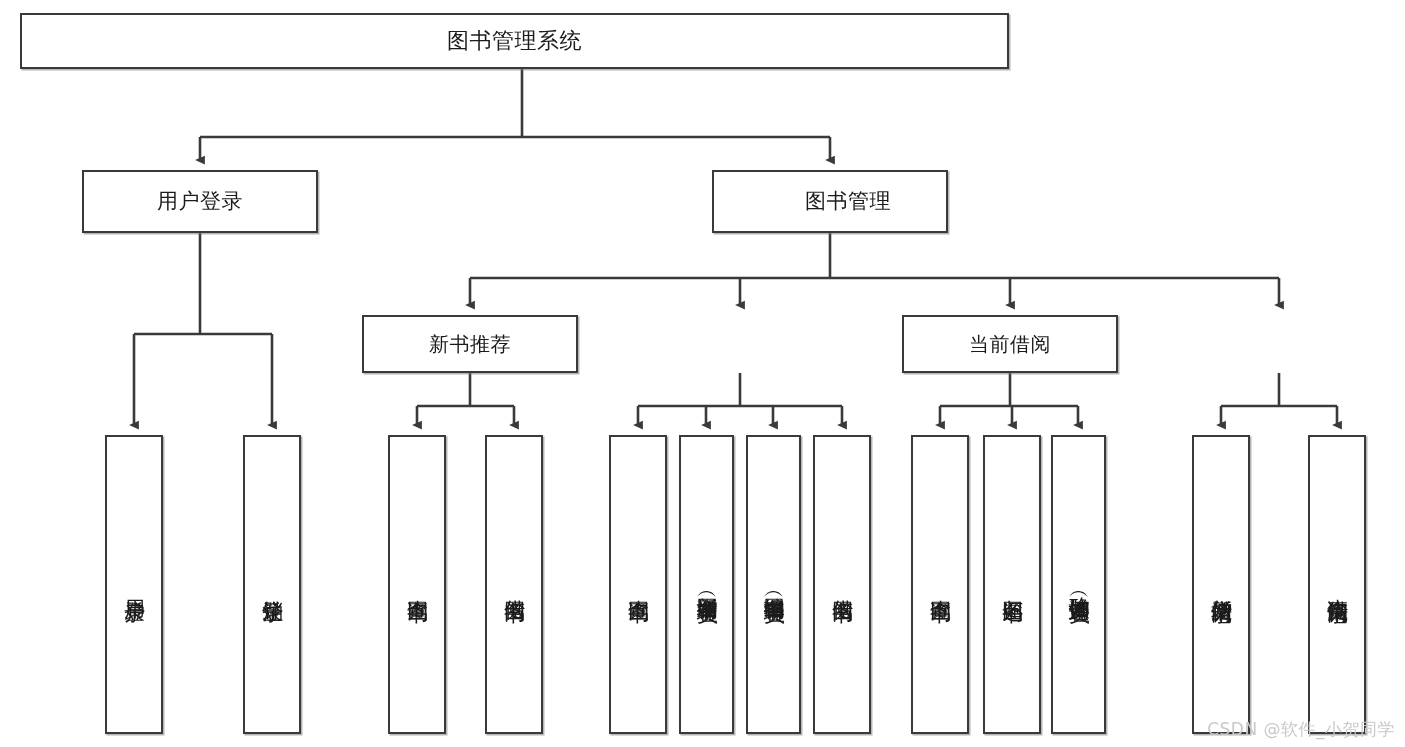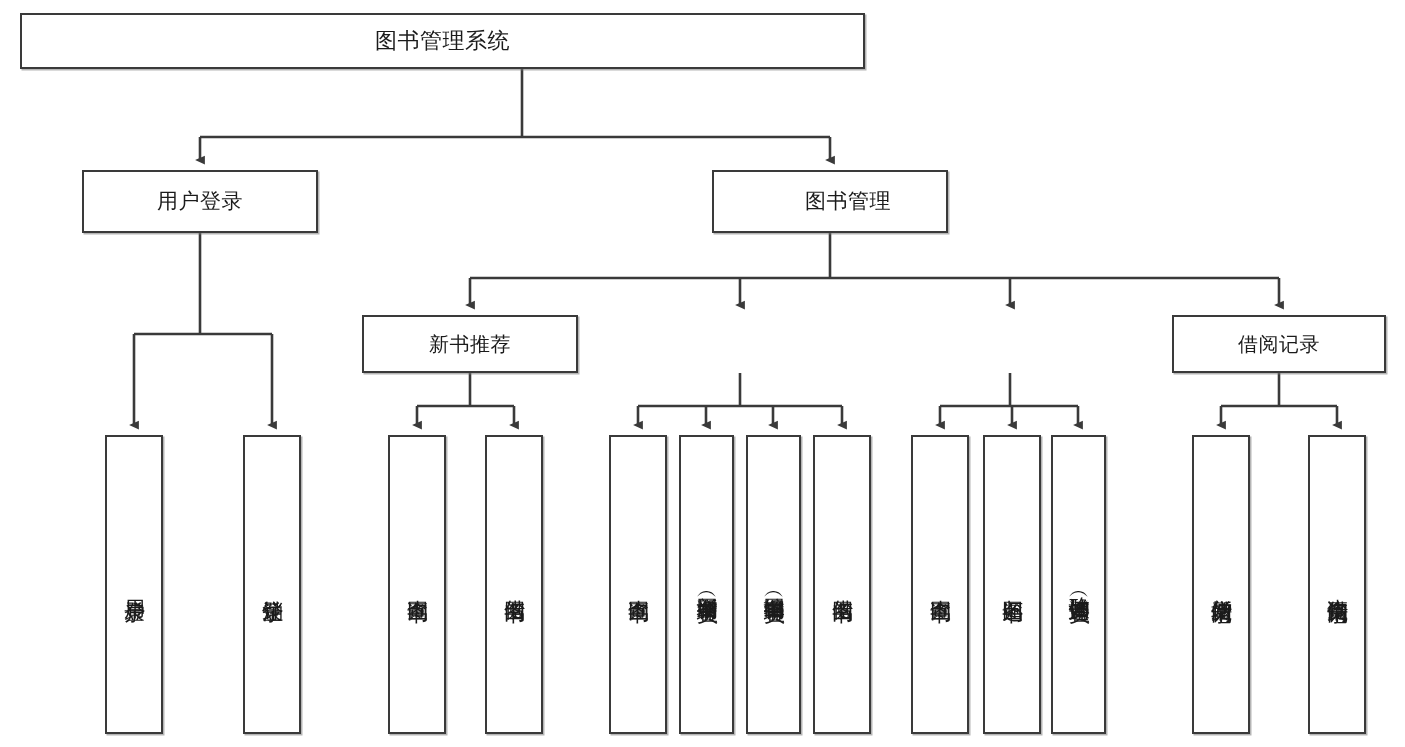--- a/index.html
+++ b/index.html
@@ -123,36 +123,36 @@
       <path d="M1012,406 L1012,425" marker-end="url(#arw)"></path>
       <path d="M1078,406 L1078,425" marker-end="url(#arw)"></path>
 
       <path d="M1279,373 L1279,406"></path>
       <path d="M1221,406 L1337,406"></path>
       <path d="M1221,406 L1221,425" marker-end="url(#arw)"></path>
       <path d="M1337,406 L1337,425" marker-end="url(#arw)"></path>
     </g>
   </svg>
 
-  <div class="node root" id="n-root" style="left: 20px; top: 13px; width: 845px; height: 56px;">
+  <div class="node root" id="n-root" style="left: 20px; top: 13px; width: 989px; height: 56px;">
     <span class="lbl">图书管理系统</span>
   </div>
 
   <div class="node level1" id="n-l1-0" style="left: 82px; top: 170px; width: 236px; height: 63px;">
     <span class="lbl">用户登录</span>
   </div>
   <div class="node level1" id="n-l1-1" style="left: 712px; top: 170px; width: 236px; height: 63px; padding-left: 36px;">
     <span class="lbl">图书管理</span>
   </div>
 
   <div class="node level2" id="n-l2-0" style="left: 362px; top: 315px; width: 216px; height: 58px;">
     <span class="lbl">新书推荐</span>
   </div>
-  <div class="node level2" id="n-l2-3" style="left: 1172px; top: 315px; width: 214px; height: 58px;">
-    <span class="lbl">借阅记录</span>
+  <div class="node level2" id="n-l2-2" style="left: 902px; top: 315px; width: 216px; height: 58px;">
+    <span class="lbl">当前借阅</span>
   </div>
 
   <div class="node leaf" id="n-lf-0" style="left: 105px; top: 435px; width: 58px; height: 299px;">
     <span class="lbl">用户登录</span>
   </div>
   <div class="node leaf" id="n-lf-1" style="left: 243px; top: 435px; width: 58px; height: 299px;">
     <span class="lbl">注销登录</span>
   </div>
   <div class="node leaf" id="n-lf-2" style="left: 388px; top: 435px; width: 58px; height: 299px;">
     <span class="lbl">查询图书</span>
@@ -181,14 +181,15 @@
   <div class="node leaf" id="n-lf-10" style="left: 1051px; top: 435px; width: 55px; height: 299px;">
     <span class="lbl">确认归还（管理员）</span>
   </div>
   <div class="node leaf" id="n-lf-11" style="left: 1192px; top: 435px; width: 58px; height: 299px;">
     <span class="lbl">新增借阅记录</span>
   </div>
   <div class="node leaf" id="n-lf-12" style="left: 1308px; top: 435px; width: 58px; height: 299px;">
     <span class="lbl">查询借阅记录</span>
   </div>
 
+  <div id="watermark">CSDN @软件_小贺同学</div>
 
 </div>
 
 </body></html>

